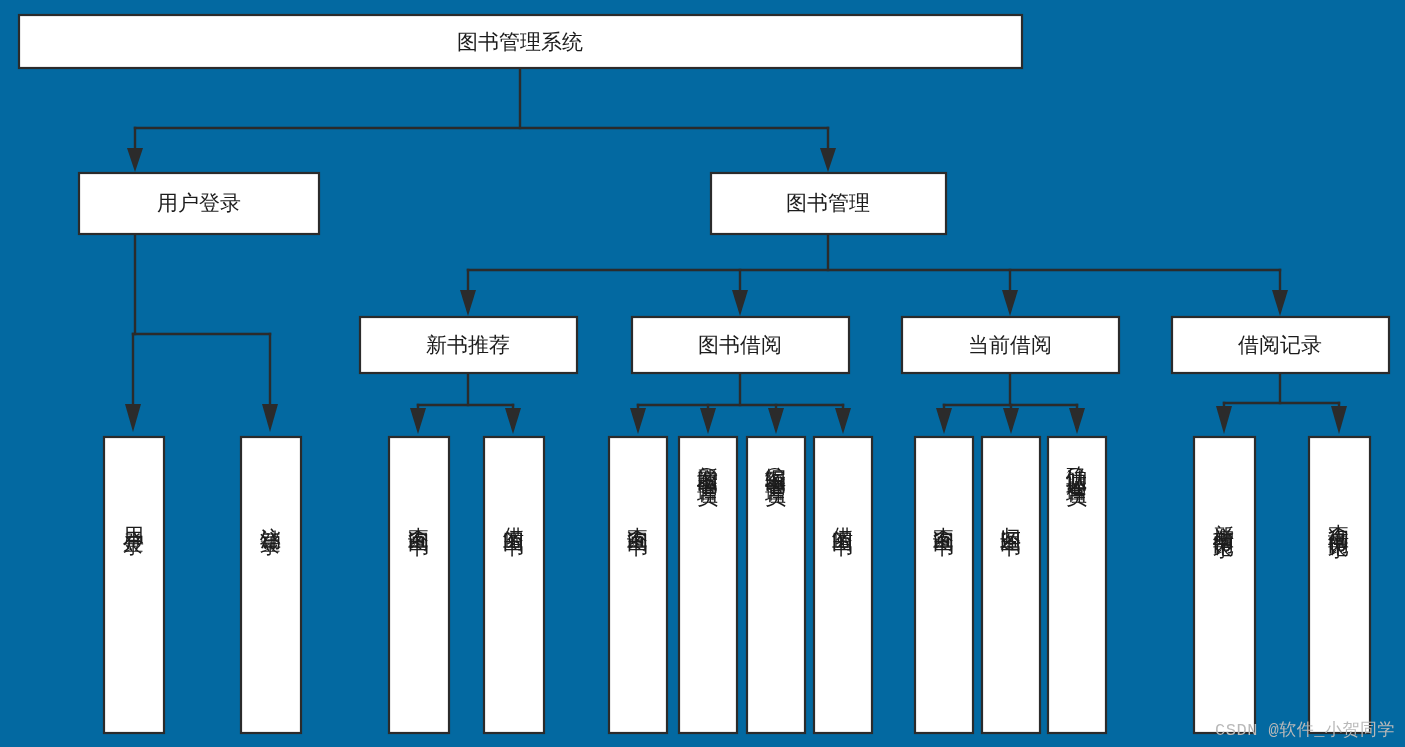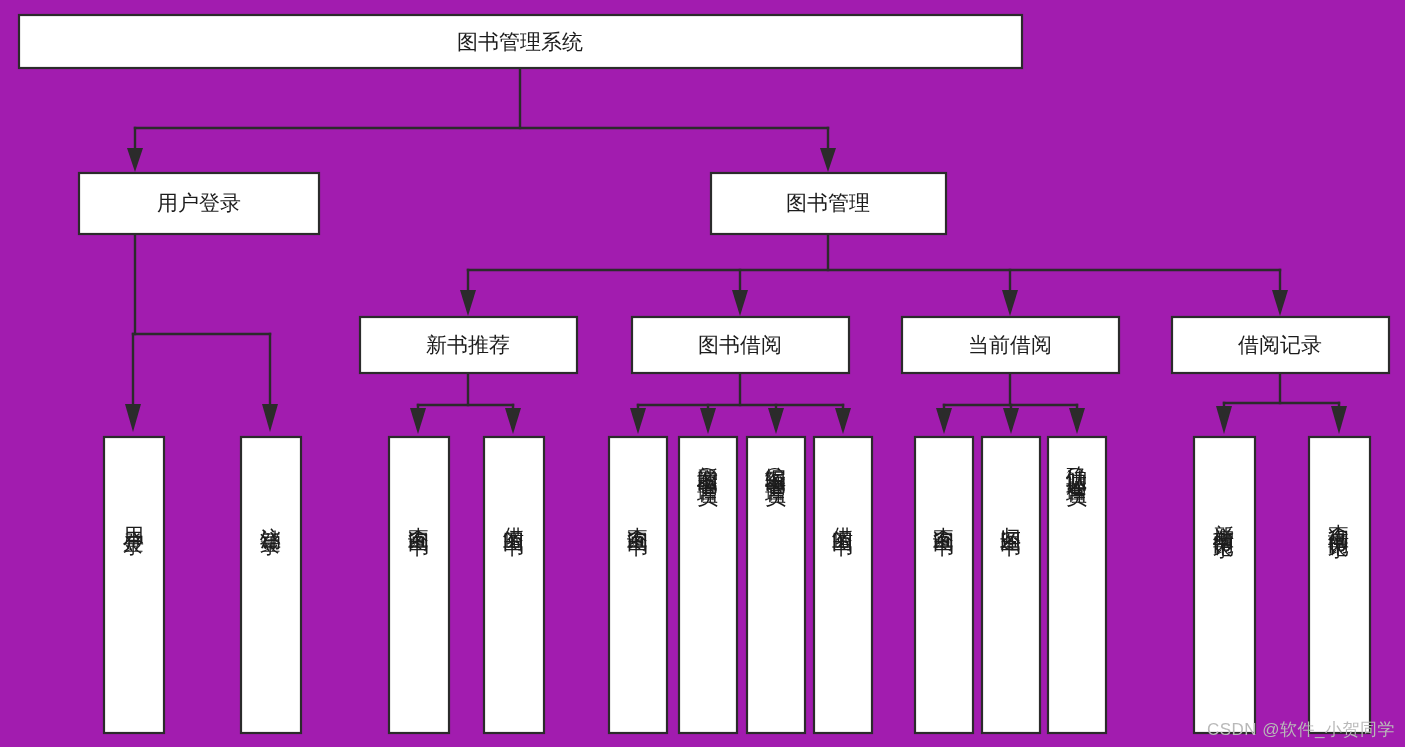--- a/index.html
+++ b/index.html
@@ -7,21 +7,21 @@
     padding: 0;
     background: #ffffff;
   }
   body {
     font-family: "Liberation Sans", "DejaVu Sans", sans-serif;
   }
   #stage {
     position: relative;
     width: 1405px;
     height: 747px;
-    background: #a21caf;
+    background: #0369a1;
     overflow: hidden;
   }
   #diagram-svg {
     position: absolute;
     left: 0;
     top: 0;
     width: 1405px;
     height: 747px;
   }
   .node-box {
@@ -52,21 +52,21 @@
     stroke-linecap: square;
   }
   .arrow-head {
     fill: #2b2b2b;
     stroke: none;
   }
   .watermark {
     position: absolute;
     right: 10px;
     bottom: 6px;
-    font-family: Liberation Sans, sans-serif;
+    font-family: Liberation Mono, monospace;
     font-size: 17px;
     color: #b9b9b9;
     letter-spacing: 0.5px;
     white-space: nowrap;
     user-select: none;
   }
 </style>
 </head>
 <body>
 

